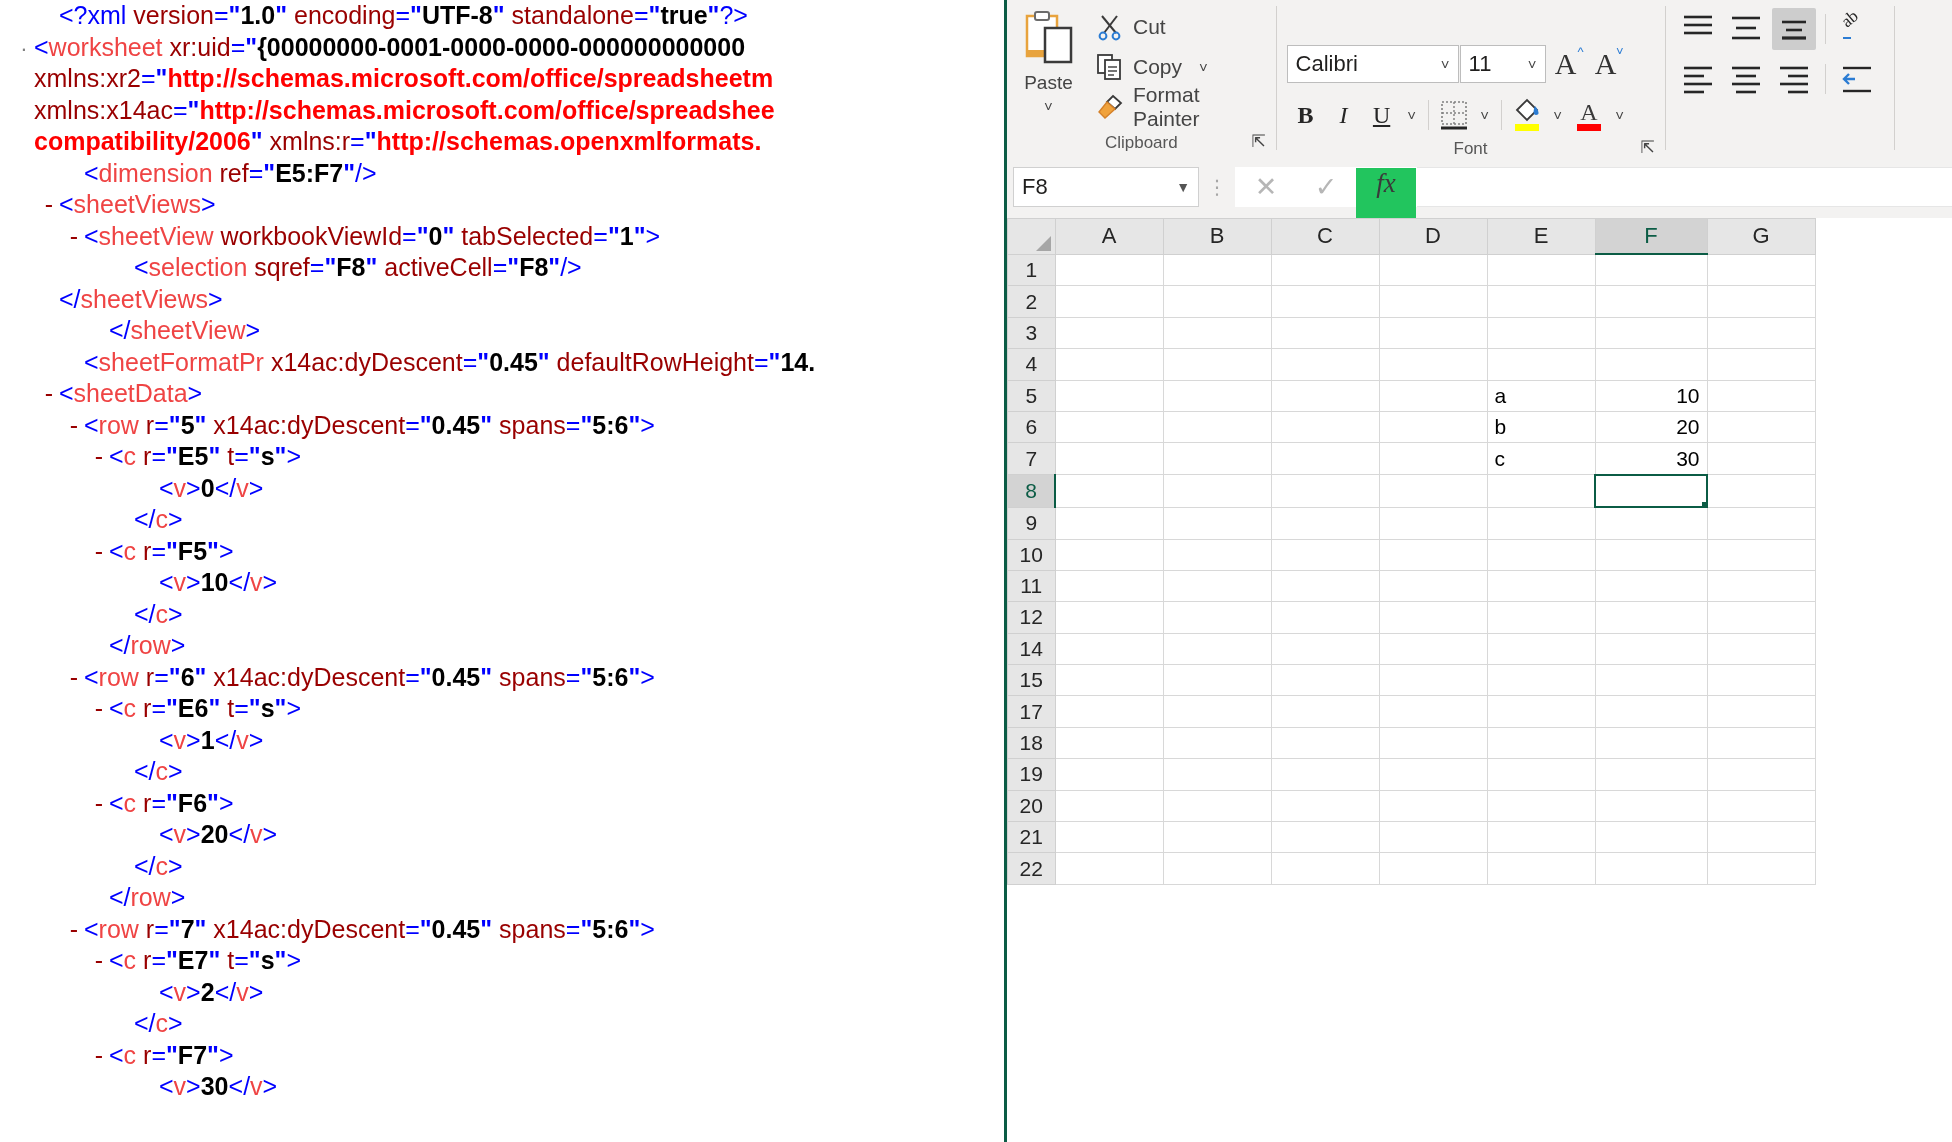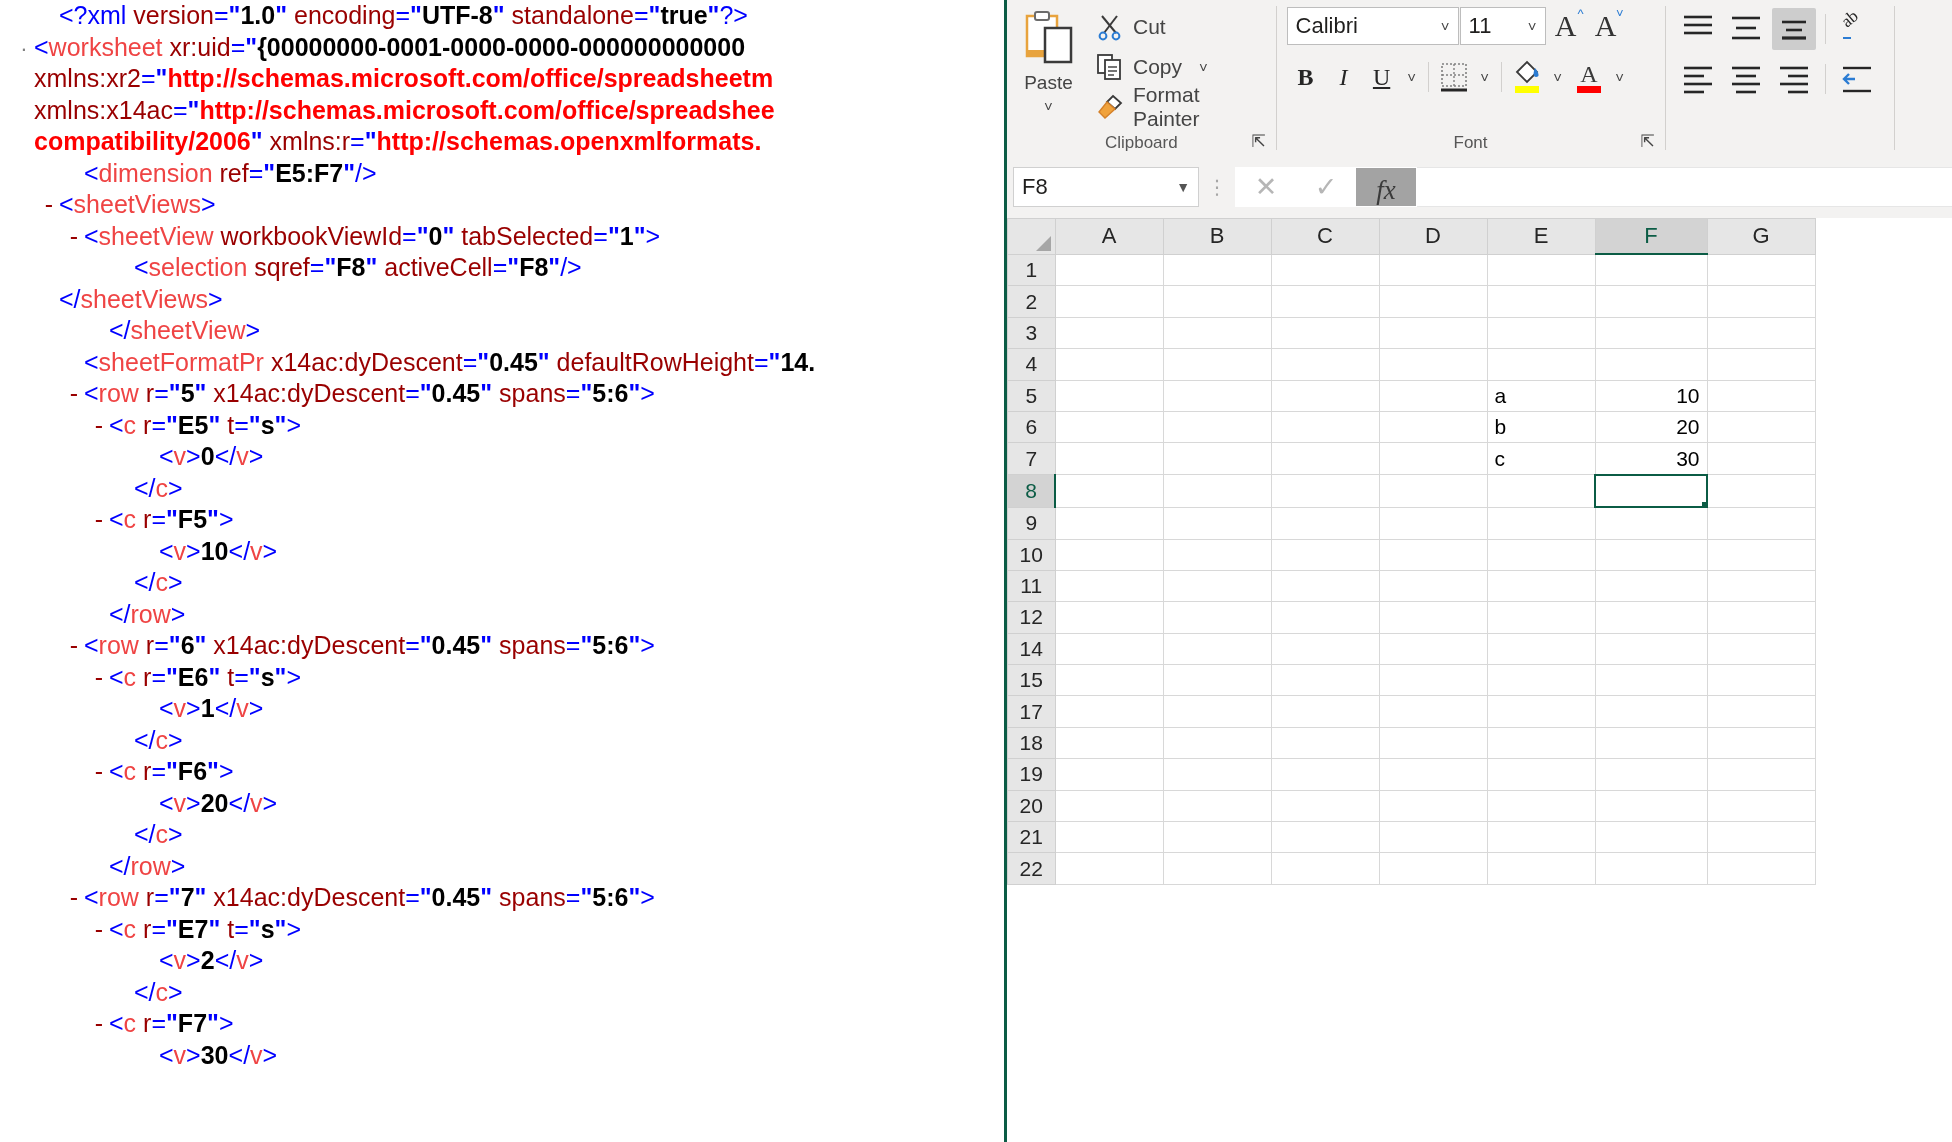--- a/index.html
+++ b/index.html
@@ -71,21 +71,21 @@
   .paste-caret{font-size:15px;color:#444;line-height:14px;margin-top:6px;}
   .clipcmds{display:flex;flex-direction:column;padding-top:4px;gap:2px;}
   .cmdrow{
     display:flex;align-items:center;height:38px;padding:0 6px;gap:9px;
     font-size:21px;color:#444;
   }
   .cmd-ico{width:28px;height:28px;position:relative;flex:none;}
   .mini-caret{font-size:15px;color:#444;margin-left:8px;}
 
   
-  .g-font{width:390px;}
+  .g-font{width:390px;margin-top:38px;}
   .fontrow1{display:flex;align-items:center;gap:0px;padding-left:10px;padding-top:2px;}
   .fontrow2{display:flex;align-items:center;gap:0px;padding-left:10px;padding-top:10px;}
   .combo{
     height:36px;background:#fff;border:1px solid #bdbdbd;
     display:flex;align-items:center;position:relative;
   }
   .combo .cval{font-size:22px;color:#201f1e;padding-left:8px;flex:1;}
   .combo .ccar{font-size:15px;color:#444;padding:0 8px;}
   .fname{width:170px;}
   .fsize{width:84px;margin-left:1px;}
@@ -122,21 +122,21 @@
     background:#f3f2f1;display:flex;align-items:center;padding:0 0 0 6px;
   }
   .namebox{
     width:168px;height:38px;background:#fff;border:1px solid #d0d0d0;
     display:flex;align-items:center;justify-content:space-between;
     padding:0 8px;font-size:22px;color:#201f1e;
   }
   .nb-caret{font-size:14px;color:#555;}
   .dots{width:36px;text-align:center;color:#a6a6a6;font-size:20px;letter-spacing:0;line-height:8px;}
   .fbtn2{width:60px;height:38px;display:flex;align-items:center;justify-content:center;font-size:27px;color:#b6b6b6;background:#fff;}
-  .fxbtn{width:60px;height:38px;display:flex;align-items:flex-end;justify-content:center;font-size:27px;color:#3a3a3a;font-family:"Liberation Serif",serif;font-style:italic;background:#a3a3a3;}
+  .fxbtn{width:60px;height:50px;display:flex;align-items:flex-start;justify-content:center;font-size:27px;color:#3a3a3a;font-family:"Liberation Serif",serif;font-style:italic;background:#22c55e;}
   .fbgroup{display:flex;background:#fff;border:1px solid #ffffff;height:38px;}
   .finput{flex:1;height:38px;background:#fff;border:1px solid #e6e6e6;border-left:none;margin-right:0px;}
 
   
   .grid{position:absolute;left:0;top:218px;right:0;bottom:0;background:#fff;overflow:hidden;}
   .gridtable{border-collapse:collapse;table-layout:fixed;}
   .hdr-corner{
     width:46px;height:34px;background:#e6e6e6;border:1px solid #d0d0d0;
     position:relative;padding:0;
   }
@@ -179,20 +179,21 @@
       <div class="xline"><span class="xind" style="width: 14px;"></span><span class="nominus"></span><span class="attr">xmlns:xr2</span><span class="eq">=</span><span class="qt">"</span><span class="valred">http://schemas.microsoft.com/office/spreadsheetm</span></div>
       <div class="xline"><span class="xind" style="width: 14px;"></span><span class="nominus"></span><span class="attr">xmlns:x14ac</span><span class="eq">=</span><span class="qt">"</span><span class="valred">http://schemas.microsoft.com/office/spreadshee</span></div>
       <div class="xline"><span class="xind" style="width: 14px;"></span><span class="nominus"></span><span class="valred">compatibility/2006</span><span class="qt">"</span><span class="attr"> xmlns:r</span><span class="eq">=</span><span class="qt">"</span><span class="valred">http://schemas.openxmlformats.</span></div>
       <div class="xline"><span class="xind" style="width: 64px;"></span><span class="nominus"></span><span class="brk">&lt;</span><span class="tag">dimension</span><span class="attr"> ref</span><span class="eq">=</span><span class="qt">"</span><span class="val">E5:F7</span><span class="qt">"</span><span class="brk">/&gt;</span></div>
       <div class="xline"><span class="xind" style="width: 39px;"></span><span class="minus">-</span><span class="brk">&lt;</span><span class="tag">sheetViews</span><span class="brk">&gt;</span></div>
       <div class="xline"><span class="xind" style="width: 64px;"></span><span class="minus">-</span><span class="brk">&lt;</span><span class="tag">sheetView</span><span class="attr"> workbookViewId</span><span class="eq">=</span><span class="qt">"</span><span class="val">0</span><span class="qt">"</span><span class="attr"> tabSelected</span><span class="eq">=</span><span class="qt">"</span><span class="val">1</span><span class="qt">"</span><span class="brk">&gt;</span></div>
       <div class="xline"><span class="xind" style="width: 114px;"></span><span class="nominus"></span><span class="brk">&lt;</span><span class="tag">selection</span><span class="attr"> sqref</span><span class="eq">=</span><span class="qt">"</span><span class="val">F8</span><span class="qt">"</span><span class="attr"> activeCell</span><span class="eq">=</span><span class="qt">"</span><span class="val">F8</span><span class="qt">"</span><span class="brk">/&gt;</span></div>
       <div class="xline"><span class="xind" style="width: 39px;"></span><span class="nominus"></span><span class="brk">&lt;/</span><span class="tag">sheetViews</span><span class="brk">&gt;</span></div>
       <div class="xline"><span class="xind" style="width: 89px;"></span><span class="nominus"></span><span class="brk">&lt;/</span><span class="tag">sheetView</span><span class="brk">&gt;</span></div>
       <div class="xline"><span class="xind" style="width: 64px;"></span><span class="nominus"></span><span class="brk">&lt;</span><span class="tag">sheetFormatPr</span><span class="attr"> x14ac:dyDescent</span><span class="eq">=</span><span class="qt">"</span><span class="val">0.45</span><span class="qt">"</span><span class="attr"> defaultRowHeight</span><span class="eq">=</span><span class="qt">"</span><span class="val">14.</span></div>
+      <div class="xline"><span class="xind" style="width: 39px;"></span><span class="minus">-</span><span class="brk">&lt;</span><span class="tag">sheetData</span><span class="brk">&gt;</span></div>
       <div class="xline"><span class="xind" style="width: 64px;"></span><span class="minus">-</span><span class="brk">&lt;</span><span class="tag">row</span><span class="attr"> r</span><span class="eq">=</span><span class="qt">"</span><span class="val">5</span><span class="qt">"</span><span class="attr"> x14ac:dyDescent</span><span class="eq">=</span><span class="qt">"</span><span class="val">0.45</span><span class="qt">"</span><span class="attr"> spans</span><span class="eq">=</span><span class="qt">"</span><span class="val">5:6</span><span class="qt">"</span><span class="brk">&gt;</span></div>
       <div class="xline"><span class="xind" style="width: 89px;"></span><span class="minus">-</span><span class="brk">&lt;</span><span class="tag">c</span><span class="attr"> r</span><span class="eq">=</span><span class="qt">"</span><span class="val">E5</span><span class="qt">"</span><span class="attr"> t</span><span class="eq">=</span><span class="qt">"</span><span class="val">s</span><span class="qt">"</span><span class="brk">&gt;</span></div>
       <div class="xline"><span class="xind" style="width: 139px;"></span><span class="nominus"></span><span class="brk">&lt;</span><span class="tag">v</span><span class="brk">&gt;</span><span class="txtval">0</span><span class="brk">&lt;/</span><span class="tag">v</span><span class="brk">&gt;</span></div>
       <div class="xline"><span class="xind" style="width: 114px;"></span><span class="nominus"></span><span class="brk">&lt;/</span><span class="tag">c</span><span class="brk">&gt;</span></div>
       <div class="xline"><span class="xind" style="width: 89px;"></span><span class="minus">-</span><span class="brk">&lt;</span><span class="tag">c</span><span class="attr"> r</span><span class="eq">=</span><span class="qt">"</span><span class="val">F5</span><span class="qt">"</span><span class="brk">&gt;</span></div>
       <div class="xline"><span class="xind" style="width: 139px;"></span><span class="nominus"></span><span class="brk">&lt;</span><span class="tag">v</span><span class="brk">&gt;</span><span class="txtval">10</span><span class="brk">&lt;/</span><span class="tag">v</span><span class="brk">&gt;</span></div>
       <div class="xline"><span class="xind" style="width: 114px;"></span><span class="nominus"></span><span class="brk">&lt;/</span><span class="tag">c</span><span class="brk">&gt;</span></div>
       <div class="xline"><span class="xind" style="width: 89px;"></span><span class="nominus"></span><span class="brk">&lt;/</span><span class="tag">row</span><span class="brk">&gt;</span></div>
       <div class="xline"><span class="xind" style="width: 64px;"></span><span class="minus">-</span><span class="brk">&lt;</span><span class="tag">row</span><span class="attr"> r</span><span class="eq">=</span><span class="qt">"</span><span class="val">6</span><span class="qt">"</span><span class="attr"> x14ac:dyDescent</span><span class="eq">=</span><span class="qt">"</span><span class="val">0.45</span><span class="qt">"</span><span class="attr"> spans</span><span class="eq">=</span><span class="qt">"</span><span class="val">5:6</span><span class="qt">"</span><span class="brk">&gt;</span></div>
       <div class="xline"><span class="xind" style="width: 89px;"></span><span class="minus">-</span><span class="brk">&lt;</span><span class="tag">c</span><span class="attr"> r</span><span class="eq">=</span><span class="qt">"</span><span class="val">E6</span><span class="qt">"</span><span class="attr"> t</span><span class="eq">=</span><span class="qt">"</span><span class="val">s</span><span class="qt">"</span><span class="brk">&gt;</span></div>

